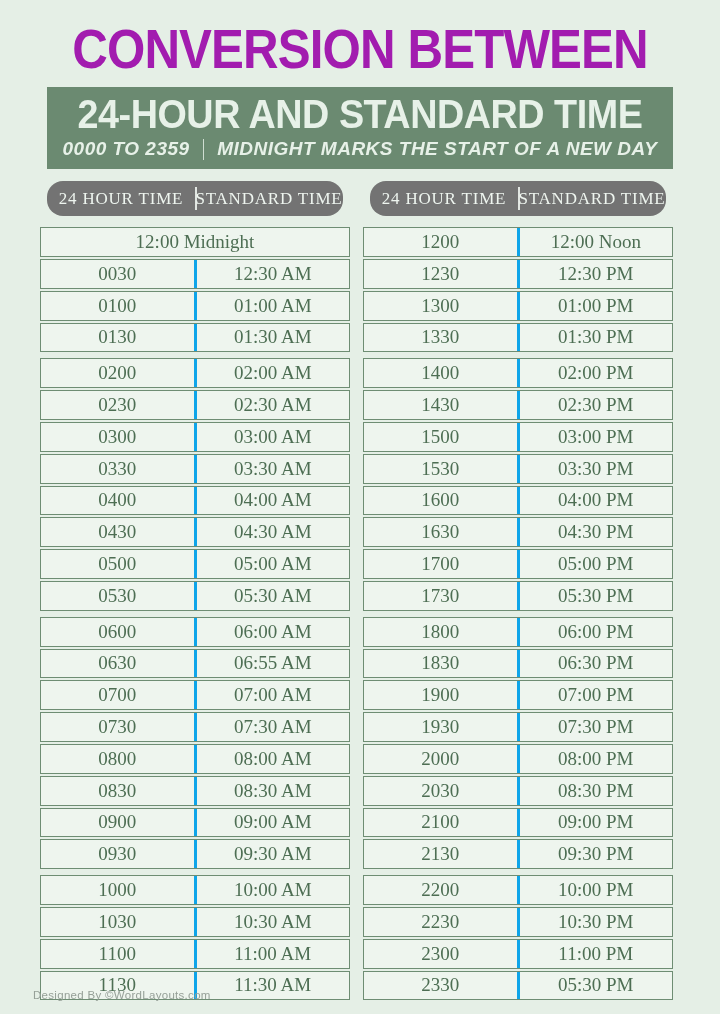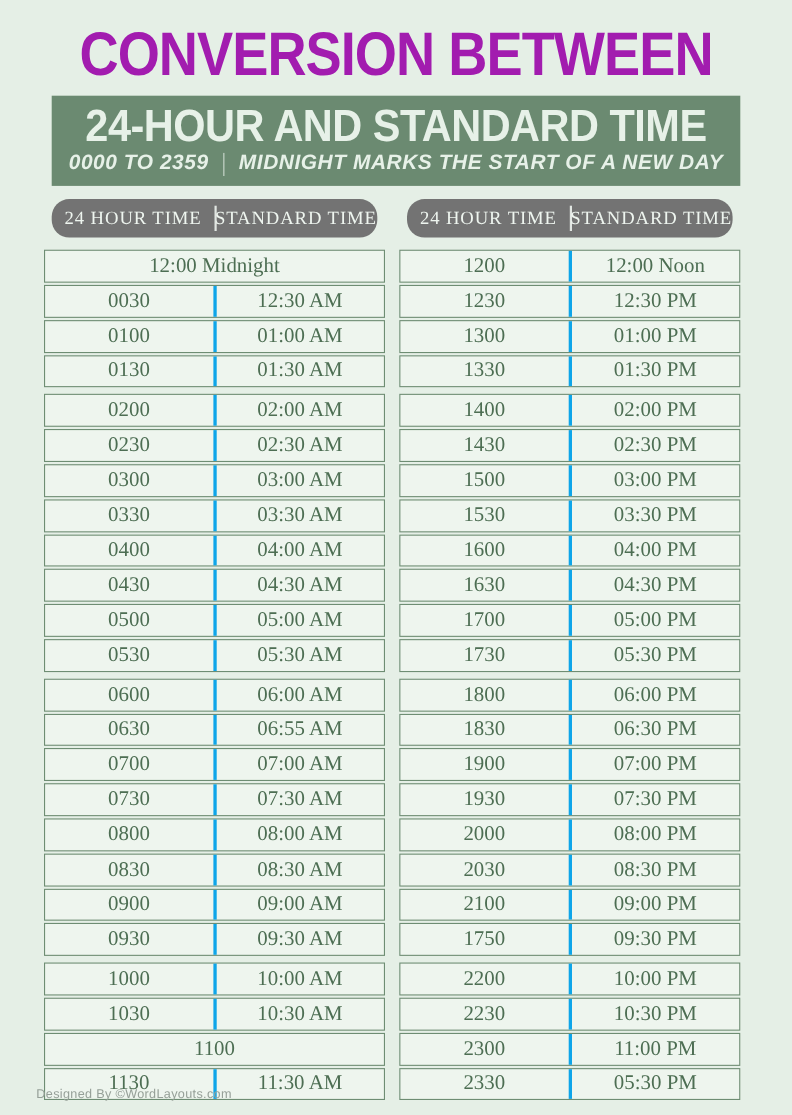--- a/index.html
+++ b/index.html
@@ -239,20 +239,21 @@
           <div class="trow">
             <div class="tcell">1000</div>
             <div class="tcell">10:00 AM</div>
           </div>
           <div class="trow">
             <div class="tcell">1030</div>
             <div class="tcell">10:30 AM</div>
           </div>
           <div class="trow">
             <div class="tcell">1100</div>
+            <div class="tcell">11:00 AM</div>
           </div>
           <div class="trow">
             <div class="tcell">1130</div>
             <div class="tcell">11:30 AM</div>
           </div>
         </div>
     </div>
 
     <div class="ctable">
       <div class="thead">
@@ -331,21 +332,21 @@
           </div>
           <div class="trow">
             <div class="tcell">2030</div>
             <div class="tcell">08:30 PM</div>
           </div>
           <div class="trow">
             <div class="tcell">2100</div>
             <div class="tcell">09:00 PM</div>
           </div>
           <div class="trow">
-            <div class="tcell">1750</div>
+            <div class="tcell">2130</div>
             <div class="tcell">09:30 PM</div>
           </div>
           <div class="trow">
             <div class="tcell">2200</div>
             <div class="tcell">10:00 PM</div>
           </div>
           <div class="trow">
             <div class="tcell">2230</div>
             <div class="tcell">10:30 PM</div>
           </div>

